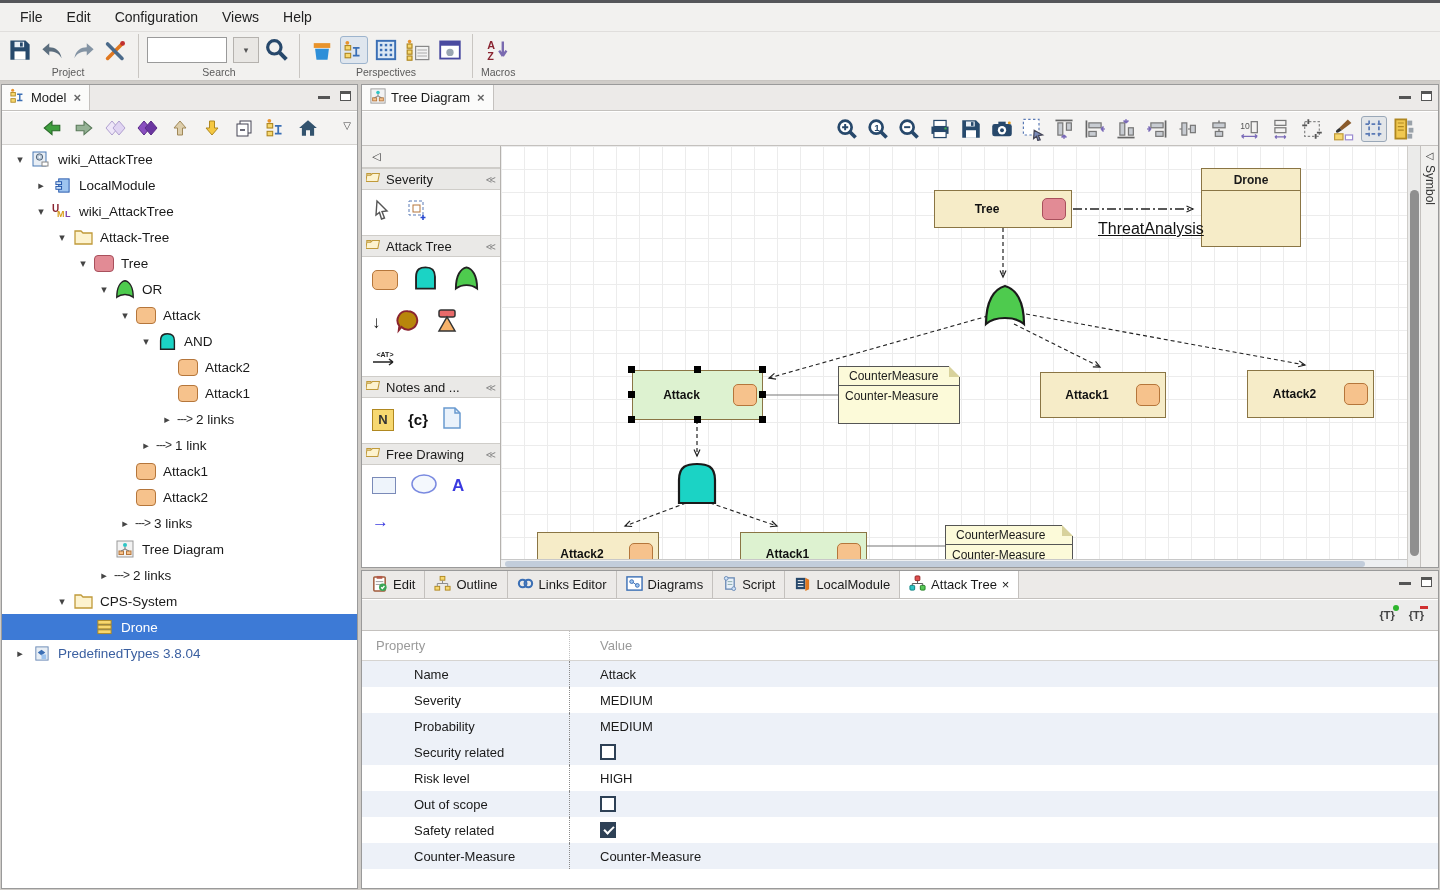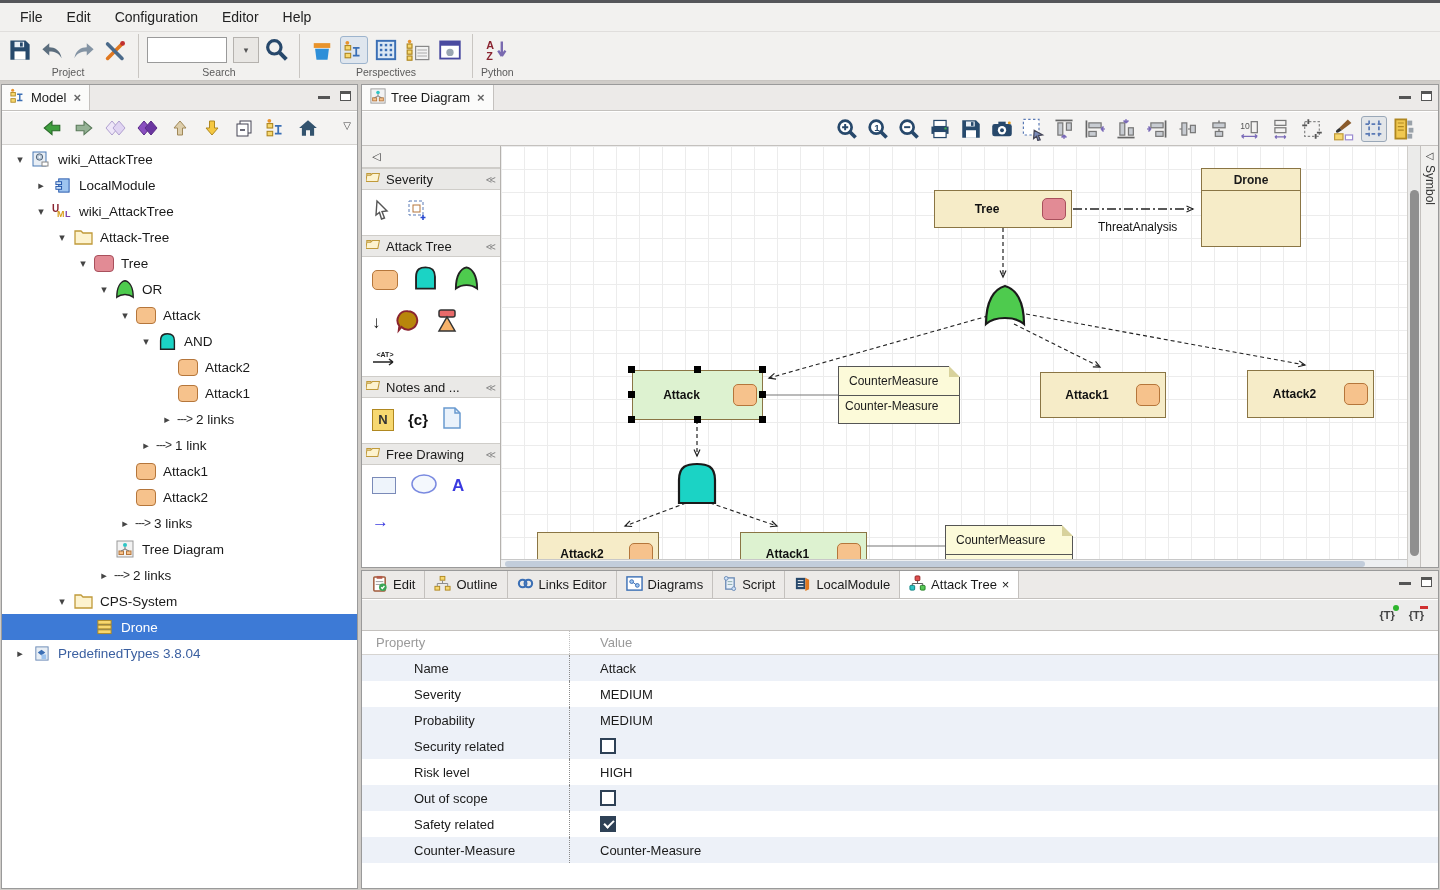--- a/index.html
+++ b/index.html
@@ -79,57 +79,57 @@
   .symbolstrip .tri { font-size:10px; color:#333; }
   .symbolstrip .stext { writing-mode:vertical-lr; font-size:12px; color:#333; margin-top:4px; }
 
   .dnode { position:absolute; border:1px solid #8a7544; background:#f6ecc8; }
   .dnode .nlabel { position:absolute; left:0; right:32px; top:50%; transform:translateY(-50%); text-align:center; font-weight:bold; font-size:12px; color:#111; }
   .nicon { position:absolute; right:5px; top:50%; transform:translateY(-50%); width:24px; height:22px; border-radius:5px; background:#f6c28c; border:1.5px solid #b5763b; }
   .nicon.pink { background:#e28b95; border-color:#a8505c; }
   .green { background:#ddf2d0; }
   .classbox .ctitle { height:22px; border-bottom:1px solid #8a7544; display:flex; align-items:center; justify-content:center; font-weight:bold; font-size:12px; }
   .note { position:absolute; background:#fcfad9; border:1px solid #555; font-size:12px; }
-  .note .ntitle { height:29px; border-bottom:1px solid #555; display:flex; align-items:center; padding-left:10px; }
+  .note .ntitle { height:19px; border-bottom:1px solid #555; display:flex; align-items:center; padding-left:10px; }
   .note .nbody { padding:3px 0 0 6px; }
   .note .fold { position:absolute; top:-1px; right:-1px; width:0; height:0; border-top:11px solid #fff; border-left:11px solid #d8d29c; }
-  .edge-label { position:absolute; font-size:12px; color:#111; }
+  .edge-label { position:absolute; font-size:16px; color:#111;text-decoration:underline; }
   .handle { position:absolute; width:7px; height:7px; background:#000; }
 
   
   .btabstrip { position:absolute; left:0; top:0; right:0; height:28px; background:#eceae8; border-bottom:1px solid #c4c1be; display:flex; }
   .btab { display:flex; align-items:center; gap:5px; padding:0 9px; border-right:1px solid #c4c1be; background:#eceae8; font-size:13px; }
   .btab.active { background:#fff; }
   .ptoolbar { position:absolute; left:0; top:29px; right:0; height:31px; background:#ececeb; border-bottom:1px solid #c4c1be; display:flex; align-items:center; justify-content:flex-end; gap:12px; padding-right:12px; }
   .tagbtn { position:relative; font-size:11px; color:#444; font-weight:bold; padding-right:2px; }
   .tagbtn .dotg { position:absolute; right:-2px; top:-4px; width:6px; height:6px; border-radius:50%; background:#2db52d; }
   .tagbtn .barr { position:absolute; right:-2px; top:-3px; width:8px; height:3px; background:#d03030; }
   .ptable { position:absolute; left:0; top:60px; right:0; bottom:0; background:#fff; }
   .prow { display:flex; height:26px; align-items:center; }
-  .prow.head { height:24px; color:#9a9a9a; border-bottom:1px solid #d6d4d1; }
+  .prow.head { height:30px; color:#9a9a9a; border-bottom:1px solid #d6d4d1; }
   .prow.tint { background:#edf1f8; }
   .pcell { width:207px; padding-left:14px; }
   .prow:not(.head) .pcell { padding-left:52px; }
   .vcell { flex:1; padding-left:30px; border-left:1px dotted #8a8a8a; height:100%; display:flex; align-items:center; }
   .prow.head .vcell { border-left:1px dotted #c0c0c0; }
   .cb { position:relative; width:16px; height:16px; border:2px solid #2e4156; background:#fff; display:inline-block; }
   .cb[data-checked="true"] { background:#2e4156; }
   .cb[data-checked="true"]::after { content:""; position:absolute; left:2px; top:2px; width:8px; height:4px; border-left:2px solid #fff; border-bottom:2px solid #fff; transform:rotate(-45deg); }
 </style>
 </head>
 <body>
 
 <div id="app">
   <div class="topstrip"></div>
 
   <div class="menubar">
     <div class="menu-item">File</div>
     <div class="menu-item">Edit</div>
     <div class="menu-item">Configuration</div>
-    <div class="menu-item">Editor</div>
+    <div class="menu-item">Views</div>
     <div class="menu-item">Help</div>
   </div>
 
   <div class="toolbar">
     <div class="tgroup">
       <div class="ticons">
         <span class="tbtn">
             <svg width="22" height="22" viewBox="0 0 16 16">
               <path d="M1,1 h11 l3,3 v11 h-14 z" fill="#274a6d"></path>
               <rect x="4" y="9" width="8" height="6" fill="#fff"></rect>
@@ -228,21 +228,21 @@
     <div class="tgroup">
       <div class="ticons">
         <span class="tbtn">
             <svg width="24" height="24" viewBox="0 0 20 20">
               <text x="1" y="9" font-size="9" font-weight="bold" fill="#8a2430">A</text>
               <text x="1" y="18" font-size="9" font-weight="bold" fill="#8a2430">Z</text>
               <path d="M14,3 V14 M14,15 L11,10.5 M14,15 L17,10.5" stroke="#7a6ab0" stroke-width="2" fill="none"></path>
             </svg>
           </span>
       </div>
-      <div class="tg-label">Python</div>
+      <div class="tg-label">Macros</div>
     </div>
   </div>
 
   <div id="left-panel" class="panel">
     <div class="tabstrip">
       <div class="tab">
         <span><svg width="16" height="16" viewBox="0 0 18 18">
               <circle cx="3" cy="2.5" r="1.7" fill="#e8932c"></circle>
               <rect x="1" y="5" width="5" height="4" fill="#f7d870" stroke="#b08820"></rect>
               <rect x="1" y="12" width="5" height="4" fill="#f7d870" stroke="#b08820"></rect>

